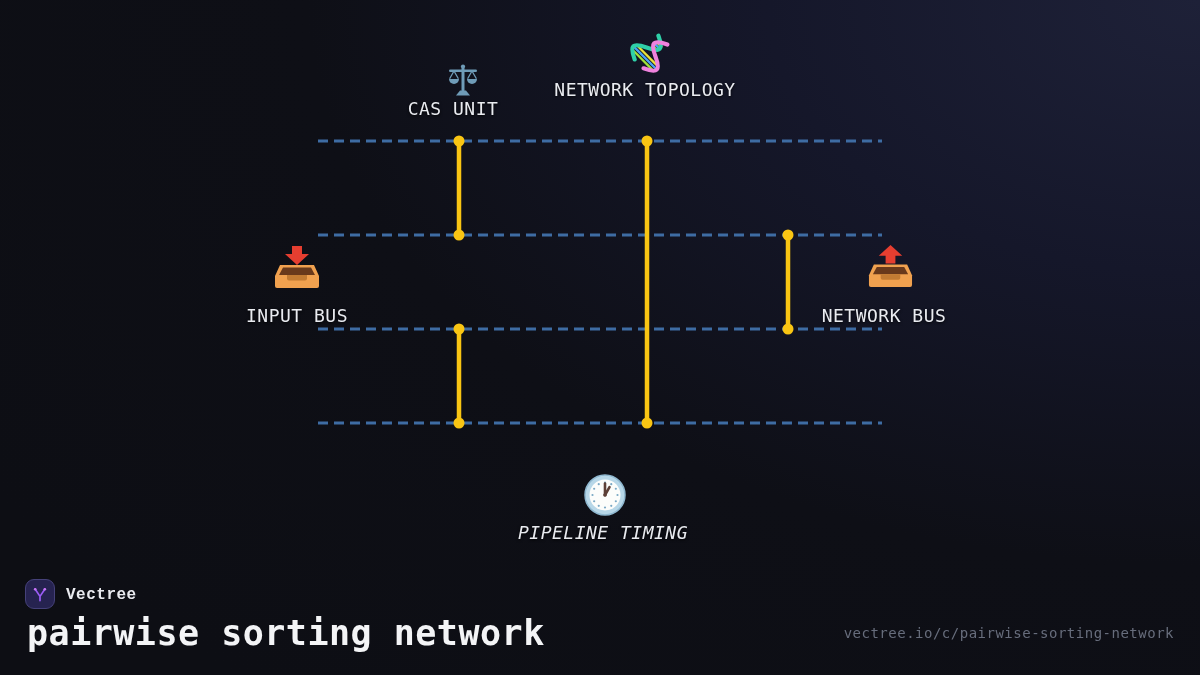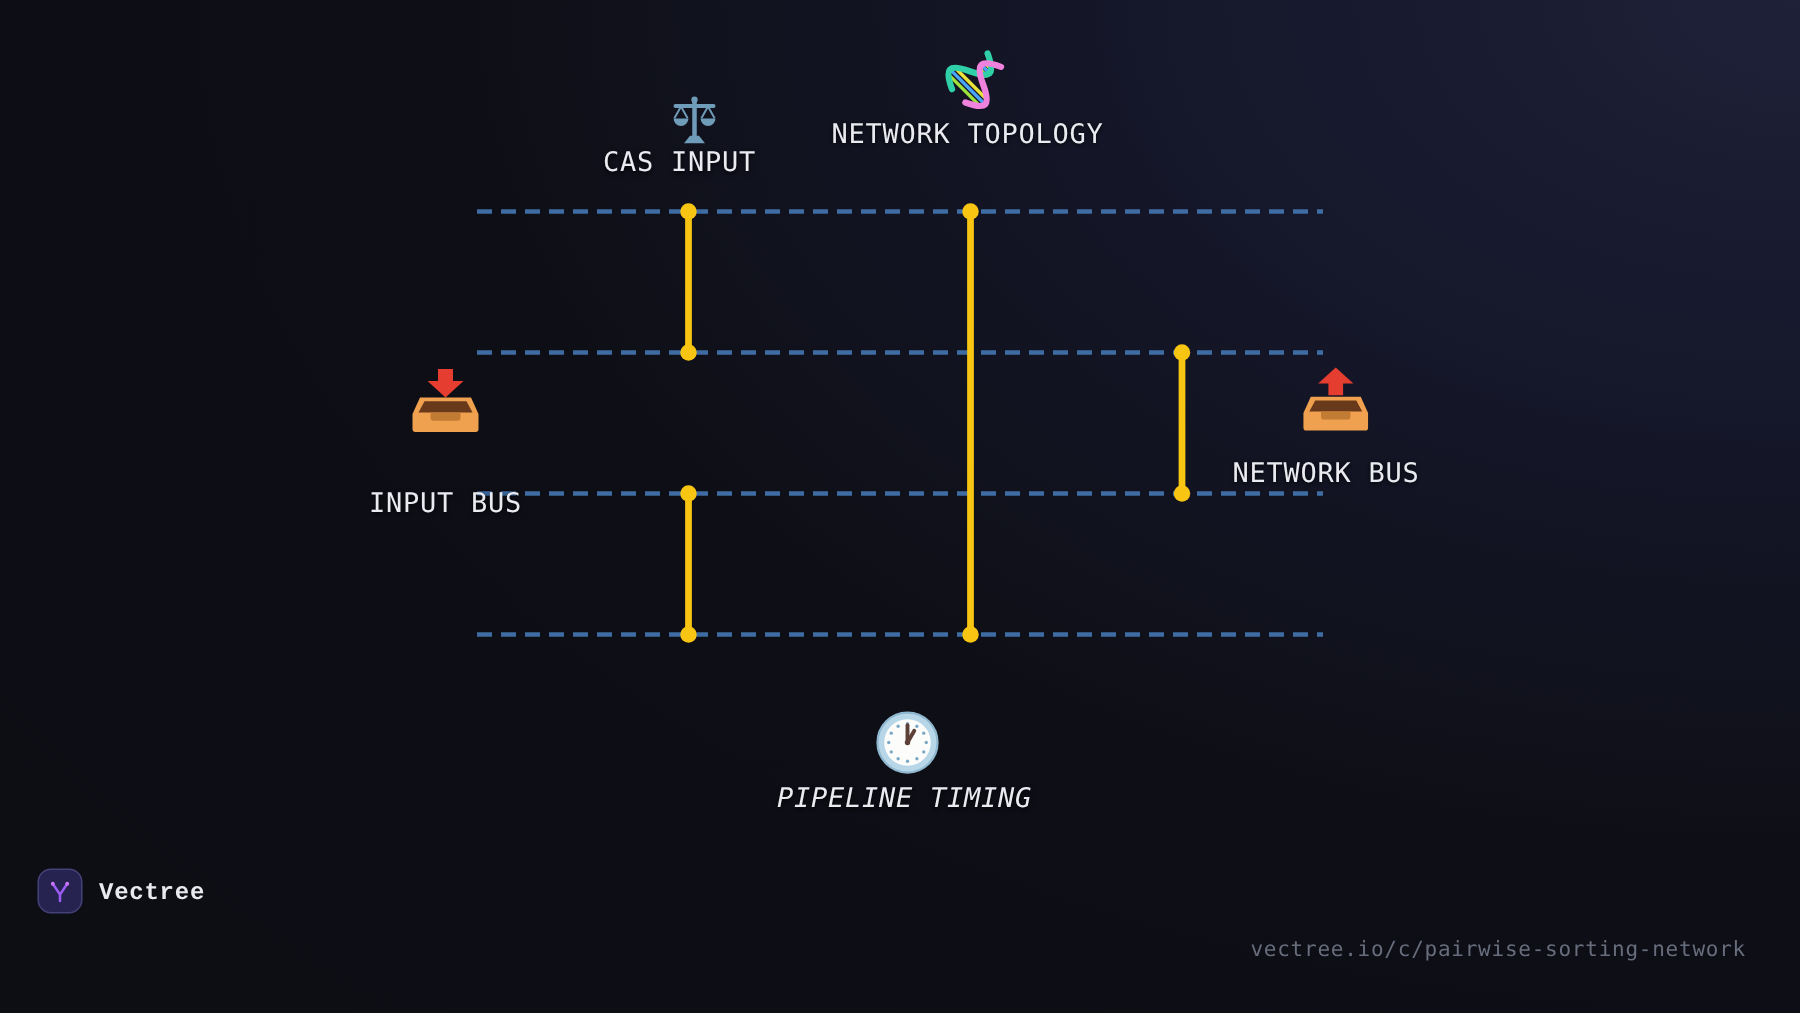--- a/index.html
+++ b/index.html
@@ -14,41 +14,41 @@
   .lbl{
     position:absolute;transform:translateX(-50%);
     font-size:18px;line-height:14px;letter-spacing:.5px;color:#e9ebf0;
     white-space:nowrap;text-shadow:0 1px 3px rgba(0,0,0,.85);
   }
   .i-scale{left:445px;top:63px;width:36px;height:36px;}
   .l-cas{left:453px;top:102px;}
   .i-dna{left:630px;top:31px;width:42px;height:42px;}
   .l-net{left:645px;top:83px;}
   .i-inbox{left:273px;top:243px;width:48px;height:48px;}
-  .l-in{left:297px;top:309px;margin-top:20px;}
+  .l-in{left:297px;top:309px;}
   .i-outbox{left:867px;top:243px;width:47px;height:47px;}
   .l-out{left:884px;top:309px;}
   .i-clock{left:583px;top:473px;width:44px;height:44px;}
   .l-pipe{left:603px;top:526px;font-style:italic;}
   .logo{
     position:absolute;left:25px;top:579px;width:30px;height:30px;
     background:#262350;border:1px solid #454179;border-radius:9px;
     box-sizing:border-box;display:flex;align-items:center;justify-content:center;
   }
   .logo svg{width:24px;height:24px;}
   .brand{
     position:absolute;left:66px;top:586px;font-size:16px;font-weight:bold;
     color:#e9eaef;letter-spacing:.5px;font-family:Liberation Mono, monospace;
   }
   .page-title{
     position:absolute;left:27px;top:613px;font-size:35px;font-weight:bold;
     color:#f3f4f6;letter-spacing:.5px;white-space:nowrap;
   }
   .page-url{
-    position:absolute;right:36px;top:625px;font-size:14px;color:#676d7c;
+    position:absolute;right:26px;top:625px;font-size:14px;color:#676d7c;
     letter-spacing:.5px;white-space:nowrap;
   }
 </style>
 </head>
 <body>
 
 <div class="stage">
 
   <svg id="network-svg" viewBox="0 0 1200 675">
       <line x1="318" x2="882" y1="141" y2="141" stroke="#3e6ca3" stroke-width="3" stroke-dasharray="10 6"></line>
@@ -75,21 +75,21 @@
         <circle cx="18" cy="3.5" r="2.1"></circle>
         <rect x="16.5" y="4" width="3" height="24.5" rx="1"></rect>
         <rect x="4" y="6.4" width="28" height="2.6" rx="1.3"></rect>
         <path d="M9,8 L4.6,15.8 M9,8 L13.4,15.8 M27,8 L22.6,15.8 M27,8 L31.4,15.8" stroke="#6f9cb8" stroke-width="1.3" fill="none"></path>
         <path d="M4,16 a5 5 0 0 0 10 0 Z"></path>
         <path d="M22,16 a5 5 0 0 0 10 0 Z"></path>
         <path d="M11,32.5 L25,32.5 L21,27.5 L15,27.5 Z"></path>
       </g>
     </svg>
   </div>
-  <div class="lbl l-cas">CAS INPUT</div>
+  <div class="lbl l-cas">CAS UNIT</div>
 
   <div class="icon-wrap i-dna">
     <svg viewBox="0 0 40 40">
       <g transform="rotate(45 20 20)" fill="none" stroke-linecap="round">
         <line x1="17.5" y1="9.5" x2="23.5" y2="9.5" stroke="#e8e23a" stroke-width="2.2"></line>
         <line x1="17" y1="12" x2="24" y2="12" stroke="#4aa3f7" stroke-width="2.2"></line>
         <line x1="17.5" y1="14.5" x2="23.5" y2="14.5" stroke="#9fe23a" stroke-width="2.2"></line>
         <line x1="8" y1="25" x2="32" y2="25" stroke="#e8e23a" stroke-width="2.2"></line>
         <line x1="6.5" y1="28" x2="33.5" y2="28" stroke="#4aa3f7" stroke-width="2.2"></line>
         <line x1="8" y1="31" x2="32" y2="31" stroke="#9fe23a" stroke-width="2.2"></line>
@@ -149,15 +149,16 @@
   <div class="lbl l-pipe">PIPELINE TIMING</div>
 
   <div class="logo">
     <svg viewBox="0 0 40 40">
       <path d="M12,12 L20,24 L20,31 M28,12 L20,24" fill="none" stroke="#9b5cf6" stroke-width="2.8" stroke-linecap="round" stroke-linejoin="round"></path>
       <circle cx="12" cy="12" r="2.2" fill="#c975f7"></circle>
       <circle cx="28" cy="12" r="2.2" fill="#c975f7"></circle>
     </svg>
   </div>
   <div class="brand">Vectree</div>
+  <div class="page-title">pairwise sorting network</div>
   <div class="page-url">vectree.io/c/pairwise-sorting-network</div>
 
 </div>
 
 </body></html>

